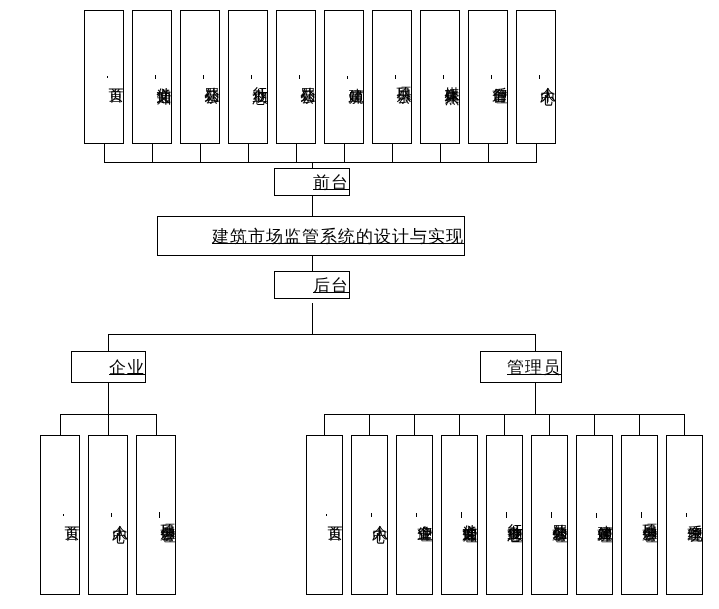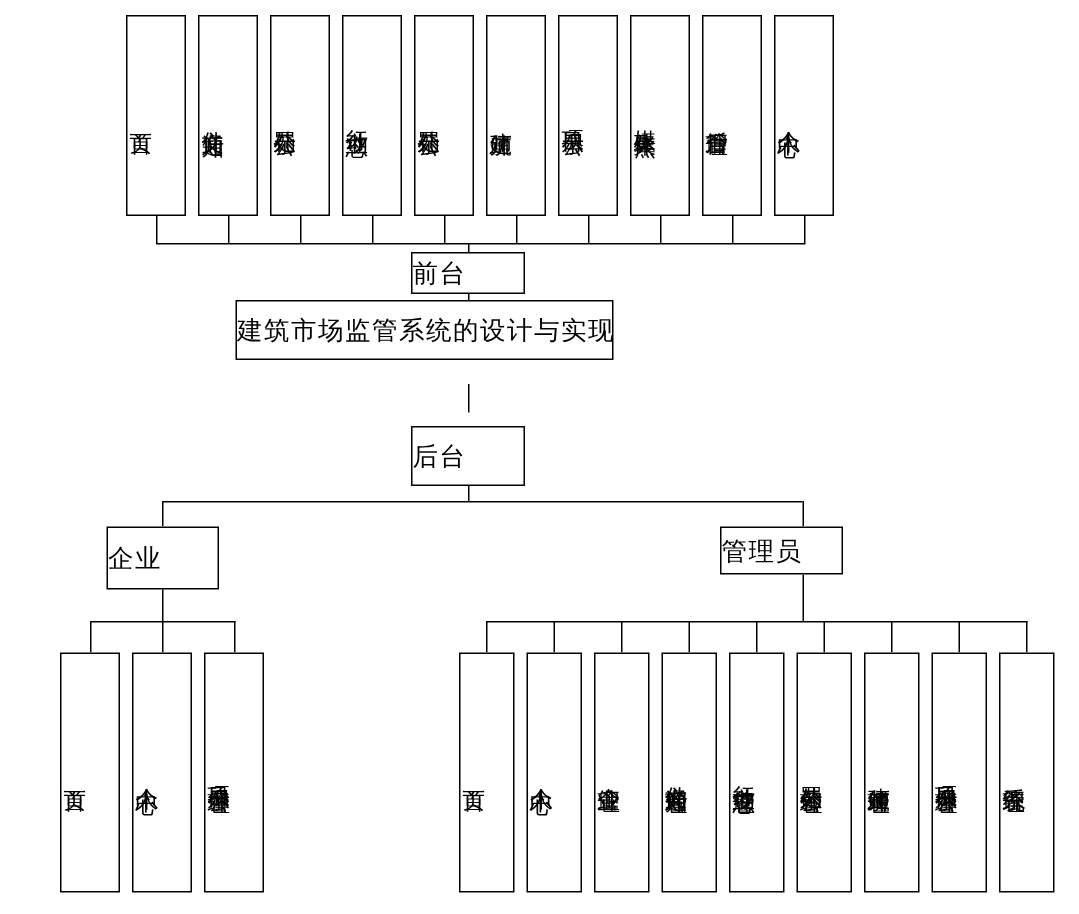--- a/index.html
+++ b/index.html
@@ -17,23 +17,24 @@
     background: #ffffff;
     overflow: hidden;
   }
   .node {
     position: absolute;
     box-sizing: border-box;
     border: 1px solid #000000;
     background: #ffffff;
     display: flex;
     align-items: center;
-    justify-content: flex-start;
+    justify-content: flex-end;
     color: #000000;
     z-index: 2;
+    text-decoration: underline;
   }
   
   .vtext {
     writing-mode: vertical-rl;
     text-orientation: upright;
     letter-spacing: 1px;
     line-height: 1.05;
     font-size: 15px;
     white-space: nowrap;
     text-align: center;
@@ -108,37 +109,37 @@
   <div class="line hline" style="left:104px; top:162px; width:433px;"></div>
 
   <div class="line vline" style="left:312px; top:162px; height:6px;"></div>
 
   <div class="node" style="left:274px; top:168px; width:76px; height:28px;">
     <span class="htext big">前台</span>
   </div>
 
   <div class="line vline" style="left:312px; top:196px; height:20px;"></div>
 
-  <div class="node" style="left:157px; top:200px; width:252px; height:40px;">
+  <div class="node" style="left:157px; top:216px; width:308px; height:40px;">
     <span class="htext big">建筑市场监管系统的设计与实现</span>
   </div>
 
   <div class="line vline" style="left:312px; top:256px; height:19px;"></div>
 
-  <div class="node" style="left:274px; top:284px; width:76px; height:40px;">
+  <div class="node" style="left:274px; top:271px; width:76px; height:28px;">
     <span class="htext big">后台</span>
   </div>
 
   <div class="line vline" style="left:312px; top:303px; height:31px;"></div>
 
   <div class="line hline" style="left:108px; top:334px; width:427px;"></div>
   <div class="line vline" style="left:108px; top:334px; height:17px;"></div>
   <div class="line vline" style="left:535px; top:334px; height:17px;"></div>
 
-  <div class="node" style="left:71px; top:351px; width:75px; height:42px;">
+  <div class="node" style="left:71px; top:351px; width:75px; height:32px;">
     <span class="htext big">企业</span>
   </div>
 
   <div class="line vline" style="left:108px; top:383px; height:31px;"></div>
   <div class="line hline" style="left:60px; top:414px; width:97px;"></div>
   <div class="line vline" style="left:60px; top:414px; height:21px;"></div>
   <div class="line vline" style="left:108px; top:414px; height:21px;"></div>
   <div class="line vline" style="left:156px; top:414px; height:21px;"></div>
 
   <div class="node" style="left:40px; top:435px; width:40px; height:160px;">

